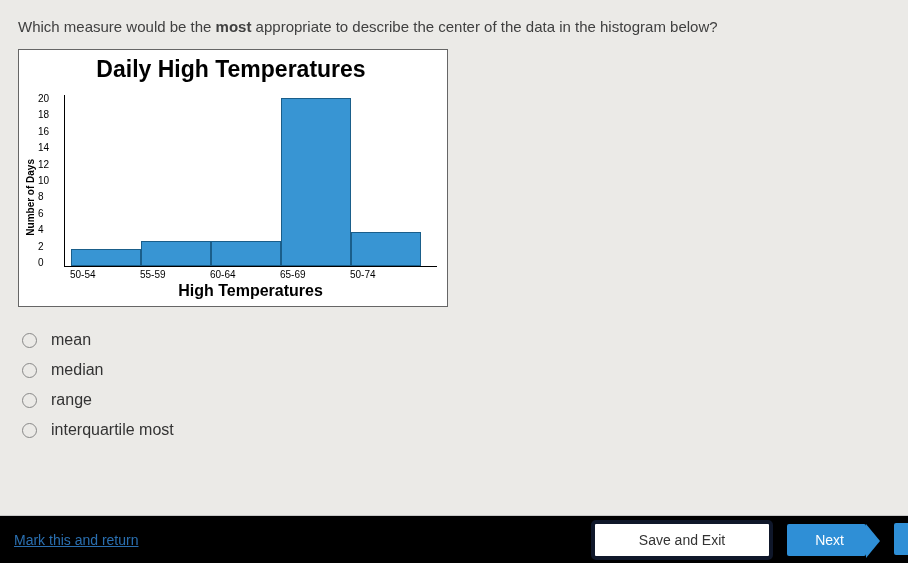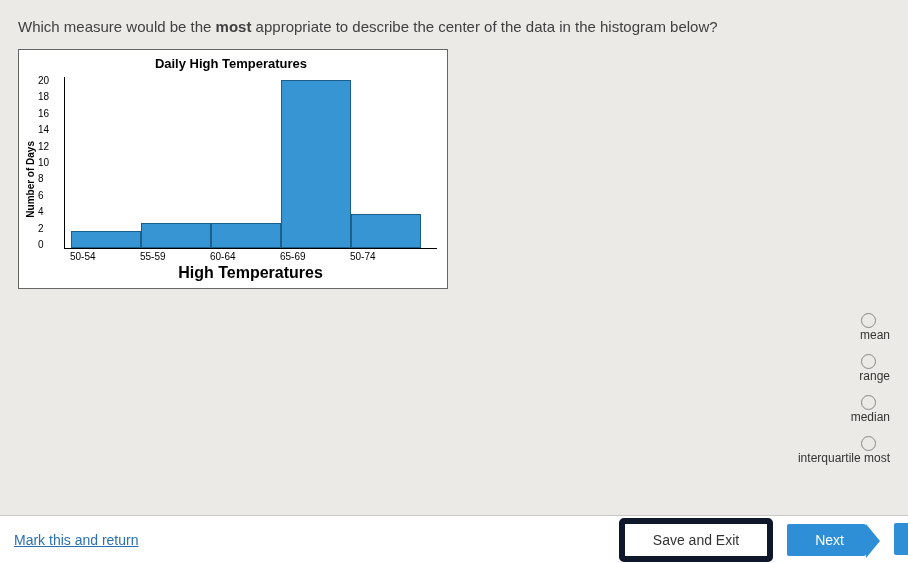--- a/index.html
+++ b/index.html
@@ -24,23 +24,23 @@
   .chart-border {
     border: 1px solid #666;
     background: #fff;
     width: 430px;
     padding: 6px 10px 6px 6px;
     margin-bottom: 24px;
   }
   .chart-title {
     text-align: center;
     font-weight: bold;
-    font-size: 13px;
-    color: #000;
-    margin-bottom: 6px;
+    font-size: 23px;
+    color: #000;
+    margin-bottom: 12px;
   }
   .plot-wrap {
     display: flex;
     align-items: center;
   }
   .ylabel {
     writing-mode: vertical-rl;
     transform: rotate(180deg);
     font-size: 10px;
     font-weight: bold;
@@ -97,59 +97,58 @@
     font-weight: bold;
     margin-left: 26px;
     margin-top: 2px;
   }
 
   .options {
     margin-left: 4px;
   }
   .opt {
     display: flex;
-    align-items: flex-end;
-    font-size: 12px;
+    align-items: center;
+    font-size: 16px;
     color: #333;
     margin-bottom: 12px;
-    flex-direction: column;
   }
   .radio {
     width: 15px;
     height: 15px;
     border: 1.8px solid #888;
     border-radius: 50%;
     margin-right: 14px;
     flex-shrink: 0;
   }
 
   .footer {
     position: absolute;
     bottom: 0;
     left: 0;
     right: 0;
     height: 48px;
     border-top: 1px solid #c8c8c8;
-    background: #ffffff;
+    background: #000000;
     display: flex;
     align-items: center;
     padding: 0 14px;
   }
   .mark-return {
     color: #2a6fb0;
     text-decoration: underline;
     font-size: 14px;
     cursor: pointer;
   }
   .footer-spacer { flex: 1; }
   .btn-save {
     background: #fff;
-    border: 6px solid #0f172a;
+    border: 4px solid #0f172a;
     border-radius: 5px;
-    padding: 8px 28px;
+    padding: 8px 44px;
     font-size: 14px;
     color: #333;
     margin-right: 14px;
     cursor: pointer;
   }
   .btn-next {
     background: #2f8fd6;
     color: #fff;
     font-size: 14px;
     padding: 8px 22px 8px 28px;
@@ -229,25 +228,25 @@
     </div>
   </div>
 
   <div class="options">
     <div class="opt">
       <div class="radio"></div>
       <span>mean</span>
     </div>
     <div class="opt">
       <div class="radio"></div>
+      <span>median</span>
+    </div>
+    <div class="opt">
+      <div class="radio"></div>
       <span>range</span>
-    </div>
-    <div class="opt">
-      <div class="radio"></div>
-      <span>median</span>
     </div>
     <div class="opt">
       <div class="radio"></div>
       <span>interquartile most</span>
     </div>
   </div>
 </div>
 
 <div class="footer">
   <span class="mark-return">Mark this and return</span>

